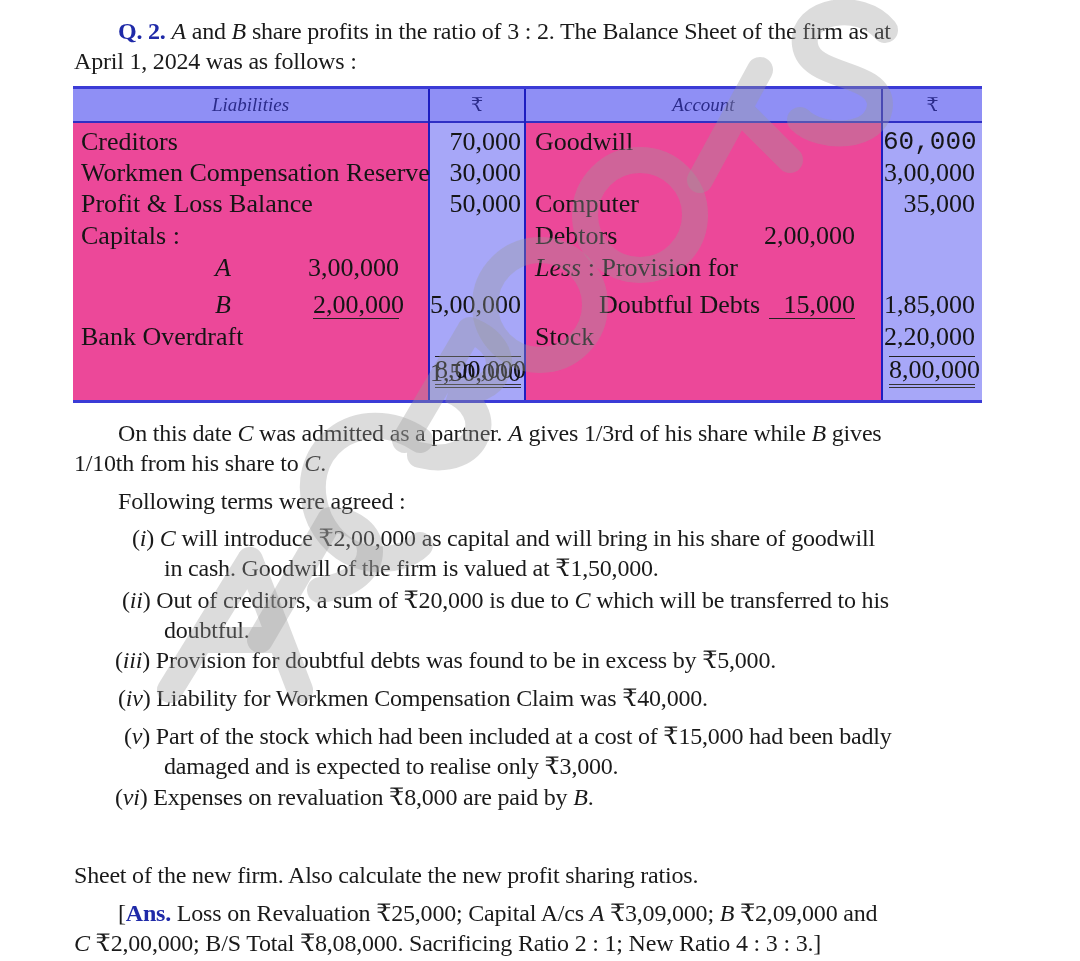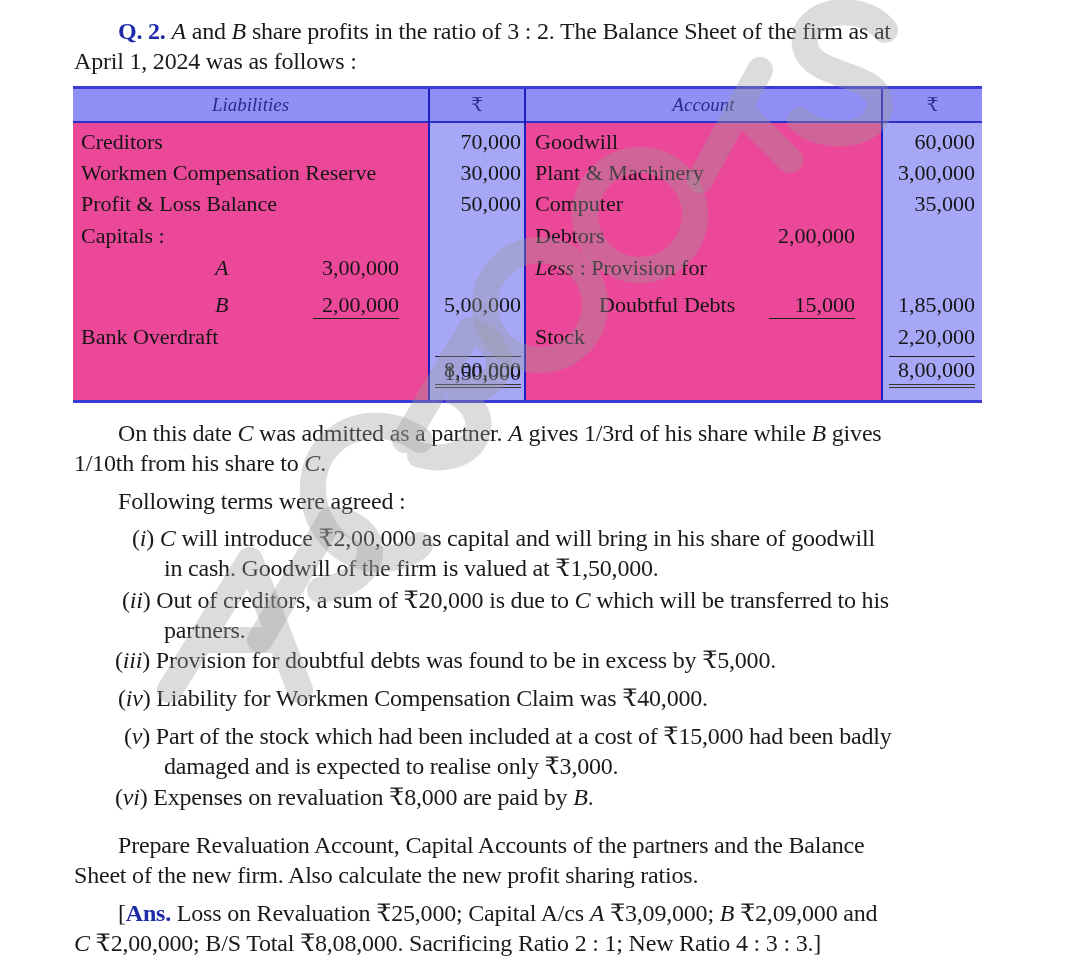--- a/index.html
+++ b/index.html
@@ -31,21 +31,21 @@
     background: #8f8ff5;
     border-bottom: 2px solid #2f2fc4;
     box-sizing: border-box;
   }
   .bs-colamt {
     position: absolute; top: 0; bottom: 0; background: #a7a7f8;
   }
   .vline { position: absolute; top: 0; bottom: 0; width: 2px; background: #1e1ec0; }
   .hd { position: absolute; top: 0; height: 32px; line-height: 32px; text-align: center;
         font-size: 19px; font-style: italic; color: #2b2b8a; }
-  .cell { position: absolute; font-size: 22px; line-height: 26px; white-space: nowrap; color: #151515; }
+  .cell { position: absolute; font-size: 26px; line-height: 26px; white-space: nowrap; color: #151515; }
   .r { text-align: right; }
   .ul { border-bottom: 1.5px solid #222; }
   .tot { border-top: 1.5px solid #222; border-bottom: 4px double #333; padding: 0 0 1px 0; }
 </style>
 </head>
 <body>
 
 <div class="page">
 
   <div class="line" style="left:118px; top:16px;">
@@ -84,23 +84,22 @@
     <div class="cell" style="left:142px; top:203px; font-style:italic;">B</div>
     <div class="cell r ul" style="left:240px; width:86px; top:203px;">2,00,000</div>
     <div class="cell r" style="left:356px; width:92px; top:203px;">5,00,000</div>
 
     <div class="cell" style="left:8px; top:235px;">Bank Overdraft</div>
     <div class="cell r" style="left:356px; width:92px; top:235px;margin-top:36px;">1,50,000</div>
 
     <div class="cell r tot" style="left:362px; width:86px; top:267px;">8,00,000</div>
 
     <div class="cell" style="left:462px; top:40px;">Goodwill</div>
-    <div class="cell r" style="left:810px; width:92px; top:40px;">60,000</div>
+    <div class="cell r" style="left:810px; width:92px; top:40px;font-family:Liberation Mono, monospace;">60,000</div>
 
-    <div class="cell" style="left:462px; top:71px;">Plant &amp; Machinery</div>
     <div class="cell r" style="left:810px; width:92px; top:71px;">3,00,000</div>
 
     <div class="cell" style="left:462px; top:102px;">Computer</div>
     <div class="cell r" style="left:810px; width:92px; top:102px;">35,000</div>
 
     <div class="cell" style="left:462px; top:134px;">Debtors</div>
     <div class="cell r" style="left:686px; width:96px; top:134px;">2,00,000</div>
 
     <div class="cell" style="left:462px; top:166px;"><i>Less</i><span> : Provision for</span></div>
 
@@ -115,32 +114,31 @@
   </div>
 
   <div class="line" style="left:118px; top:418px;"><span>On this date </span><i>C</i><span> was admitted as a partner. </span><i>A</i><span> gives 1/3rd of his share while </span><i>B</i><span> gives</span></div>
   <div class="line" style="left:74px; top:448px;"><span>1/10th from his share to </span><i>C</i><span>.</span></div>
   <div class="line" style="left:118px; top:486px;">Following terms were agreed :</div>
 
   <div class="line" style="left:132px; top:523px;">(<i>i</i>) <i>C</i><span> will introduce ₹2,00,000 as capital and will bring in his share of goodwill</span></div>
   <div class="line" style="left:164px; top:553px;">in cash. Goodwill of the firm is valued at ₹1,50,000.</div>
 
   <div class="line" style="left:122px; top:585px;">(<i>ii</i>) <span>Out of creditors, a sum of ₹20,000 is due to </span><i>C</i><span> which will be transferred to his</span></div>
-  <div class="line" style="left:164px; top:615px;">partners.</div>
+  <div class="line" style="left:164px; top:615px;">doubtful.</div>
 
   <div class="line" style="left:115px; top:645px;">(<i>iii</i>) <span>Provision for doubtful debts was found to be in excess by ₹5,000.</span></div>
 
   <div class="line" style="left:118px; top:683px;">(<i>iv</i>) <span>Liability for Workmen Compensation Claim was ₹40,000.</span></div>
 
   <div class="line" style="left:124px; top:721px;">(<i>v</i>) <span>Part of the stock which had been included at a cost of ₹15,000 had been badly</span></div>
   <div class="line" style="left:164px; top:751px;">damaged and is expected to realise only ₹3,000.</div>
 
   <div class="line" style="left:115px; top:782px;">(<i>vi</i>) <span>Expenses on revaluation ₹8,000 are paid by </span><i>B</i><span>.</span></div>
 
-  <div class="line" style="left:118px; top:830px;">Prepare Revaluation Account, Capital Accounts of the partners and the Balance</div>
   <div class="line" style="left:74px; top:860px;">Sheet of the new firm. Also calculate the new profit sharing ratios.</div>
 
   <div class="line" style="left:118px; top:898px;"><span>[</span><span class="ans">Ans.</span><span> Loss on Revaluation ₹25,000; Capital A/cs </span><i>A</i><span> ₹3,09,000; </span><i>B</i><span> ₹2,09,000 and</span></div>
   <div class="line" style="left:74px; top:928px;"><i>C</i><span> ₹2,00,000; B/S Total ₹8,08,000. Sacrificing Ratio 2 : 1; New Ratio 4 : 3 : 3.]</span></div>
 
   <svg class="watermark" viewBox="0 0 1080 961">
     <g fill="none" stroke="#9a9a9a" stroke-opacity="0.35" stroke-width="26" stroke-linecap="round">
 
       <path d="M885 30 C 860 0, 800 10, 805 45 C 810 80, 880 70, 880 105 C 878 140, 820 140, 800 120"></path>
 

